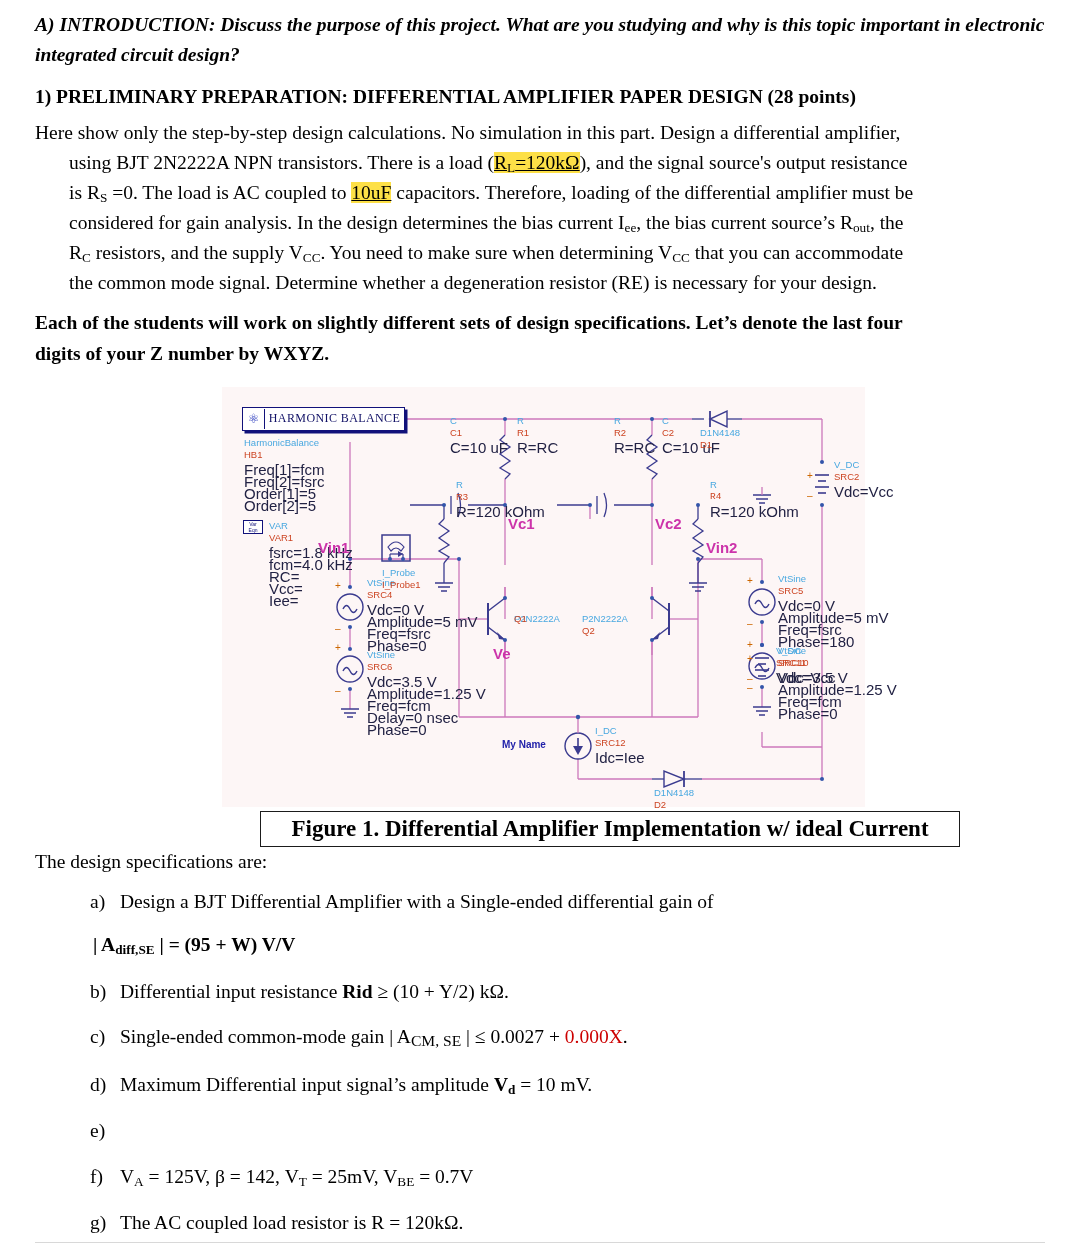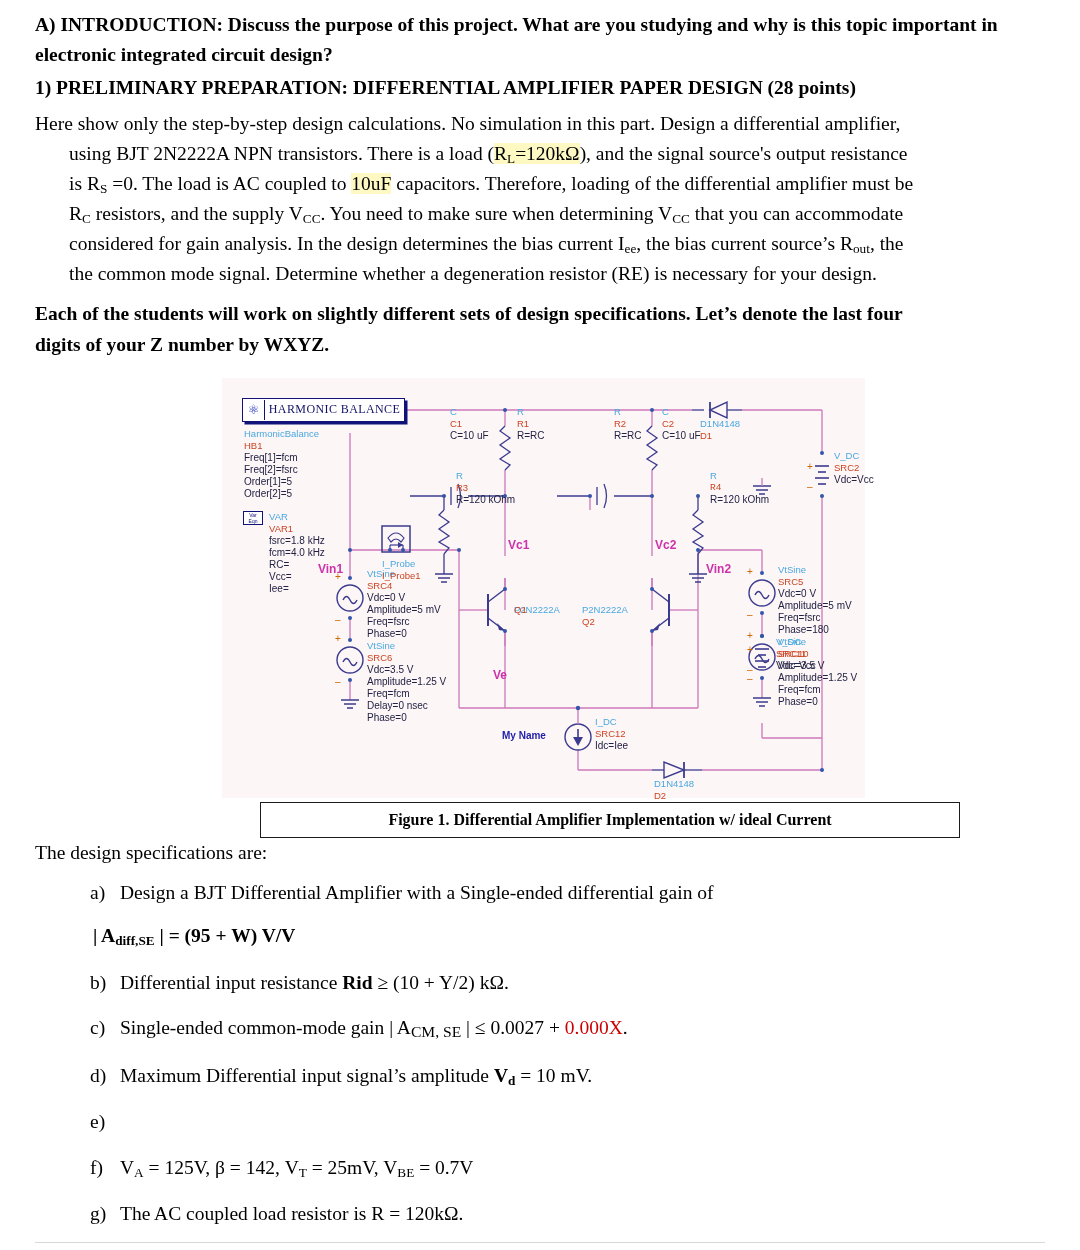--- a/index.html
+++ b/index.html
@@ -10,55 +10,55 @@
     background: #ffffff;
     font-family: "Liberation Serif", "DejaVu Serif", serif;
     color: #000000;
     overflow: hidden;
   }
   .page { position: relative; width: 1080px; height: 1250px; padding: 0 35px; }
 
   .h-bold { font-weight: bold; font-size: 19.5px; line-height: 1.52; }
   .para { font-size: 19.5px; line-height: 1.53; text-align: justify; }
 
-  .sect-a { margin: 10px 0 4px 0; }
+  .sect-a { margin: 10px 0 13px 0; font-style: italic; }
   .sect-1 { margin: 0 0 2px 0; }
 
   .body-para { margin: 6px 0 0 0; }
   .body-line { padding-left: 34px; }
 
   .bold-note { margin-top: 10px; font-weight: bold; font-size: 19.5px; line-height: 1.55; }
 
-  .hl { background: #fef9c3; }
+  .hl { background: #fde047; text-decoration: underline; }
   .red { color: #cc0000; }
 
   sub { font-size: 0.68em; vertical-align: -0.22em; }
   .sc { font-size: 0.80em; }
 
   
   .figure-wrap { position: relative; margin: 18px 0 0 0; height: 420px; }
   .schematic {
     position: absolute; left: 187px; top: 0;
     width: 643px; height: 420px;
     background: #fdf6f6;
   }
   .cap-box {
     position: absolute; left: 225px; top: 424px;
     width: 700px; height: 36px;
     border: 1.6px solid #1b1b1b;
     display: flex; align-items: center; justify-content: center;
   }
-  .cap-box span { font-weight: bold; font-size: 16px; }
+  .cap-box span { font-weight: bold; font-size: 23px; }
 
   
   .sch { position: absolute; font-family: "Liberation Sans", sans-serif; white-space: pre; }
   .t-type  { color: #49a8e0; font-size: 9.5px; }
   .t-inst  { color: #cc4422; font-size: 9.5px; }
-  .t-parm  { color: #222244; font-size: 10px; }
-  .t-node  { color: #cc33aa; font-size: 12px; font-weight: bold; margin-top: 32px; }
+  .t-parm  { color: #222244; font-size: 15px; }
+  .t-node  { color: #cc33aa; font-size: 15px; font-weight: bold; }
   .t-name  { color: #2222aa; font-size: 10px; font-weight: bold; }
   .t-hb    { color: #111166; font-size: 12px; letter-spacing: .4px; }
 
   .hbbox {
     position: absolute; border: 1.7px solid #11117a; background: #ffffff;
     box-shadow: 2.5px 2.5px 0 #11117a;
     display: flex; align-items: center;
   }
   .hbicon { width: 22px; height: 20px; border-right: 1.7px solid #11117a;
             display:flex; align-items:center; justify-content:center; color:#2233bb; font-size:13px;}
@@ -76,22 +76,22 @@
 <div class="page">
 
   <div class="h-bold sect-a">A) INTRODUCTION: Discuss the purpose of this project. What are you studying and why is this topic important in electronic integrated circuit design?</div>
 
   <div class="h-bold sect-1">1) PRELIMINARY PREPARATION: DIFFERENTIAL AMPLIFIER PAPER DESIGN (28 points)</div>
 
   <div class="body-para para">
     <div><span>Here show only the step-by-step design calculations. No simulation in this part. Design a differential amplifier,</span></div>
     <div class="body-line"><span>using BJT 2N2222A NPN transistors. There is a load (</span><span class="hl"><span>R</span><sub>L</sub><span>=120kΩ</span></span><span>), and the signal source's output resistance</span></div>
     <div class="body-line"><span>is R</span><sub>S</sub><span> =0. The load is AC coupled to </span><span class="hl">10uF</span><span> capacitors. Therefore, loading of the differential amplifier must be</span></div>
+    <div class="body-line"><span>considered for gain analysis. In the design determines the bias current I</span><sub>ee</sub><span>, the bias current source’s R</span><sub>out</sub><span>, the</span></div>
     <div class="body-line"><span>R</span><sub>C</sub><span> resistors, and the supply V</span><sub>CC</sub><span>. You need to make sure when determining V</span><sub>CC</sub><span> that you can accommodate</span></div>
-    <div class="body-line"><span>considered for gain analysis. In the design determines the bias current I</span><sub>ee</sub><span>, the bias current source’s R</span><sub>out</sub><span>, the</span></div>
     <div class="body-line"><span>the common mode signal. Determine whether a degeneration resistor (RE) is necessary for your design.</span></div>
   </div>
 
   <div class="bold-note">
     <div>Each of the students will work on slightly different sets of design specifications. Let’s denote the last four</div>
     <div>digits of your Z number by WXYZ.</div>
   </div>
 
   <div class="figure-wrap">
     <div class="schematic">

